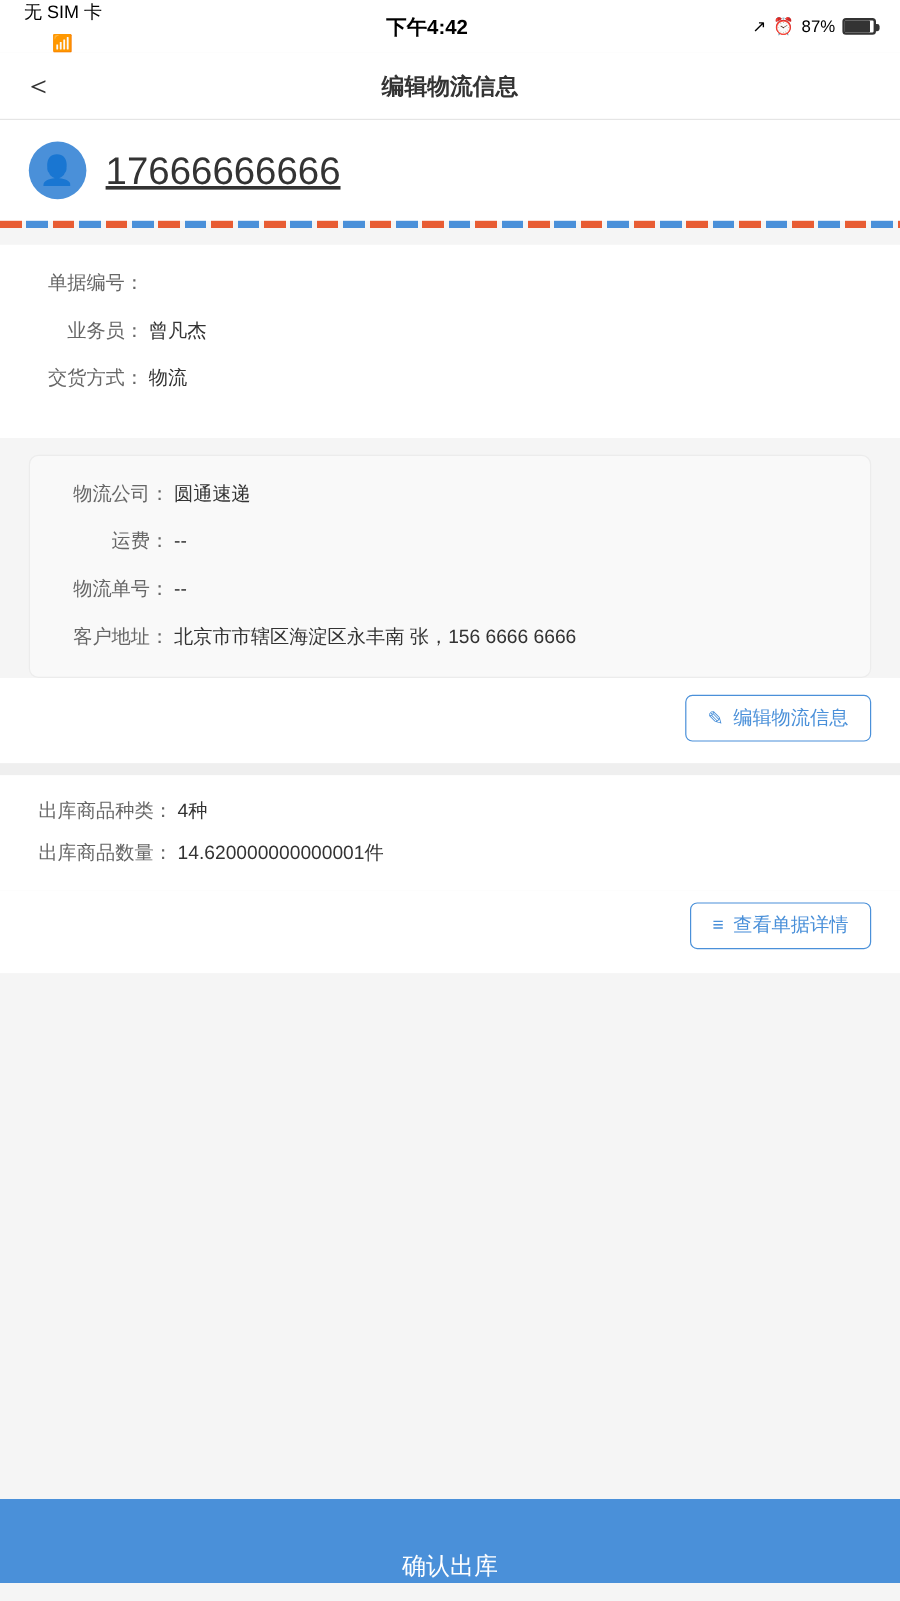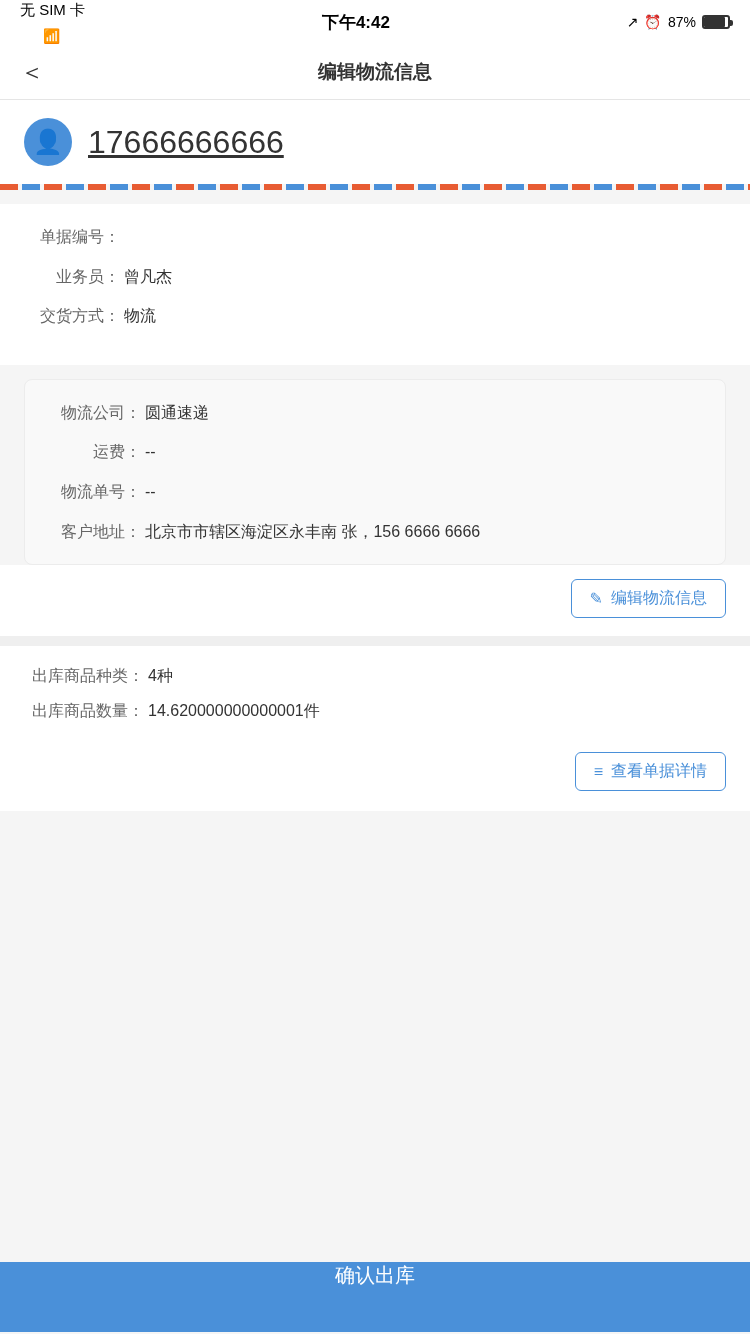--- a/index.html
+++ b/index.html
@@ -229,27 +229,27 @@
       font-size: 16px;
       cursor: pointer;
       display: flex;
       align-items: center;
       gap: 8px;
     }
 
     
     .bottom-area {
       position: fixed;
-      bottom: 2px;
+      bottom: 15px;
       left: 0;
       width: 750px;
       background: #4a90d9;
       height: 70px;
       display: flex;
-      align-items: flex-start;
+      align-items: flex-end;
       justify-content: center;
       cursor: pointer;
     }
     .confirm-btn-text {
       color: #fff;
       font-size: 20px;
       font-weight: 500;
     }
 
     .content-wrapper {

